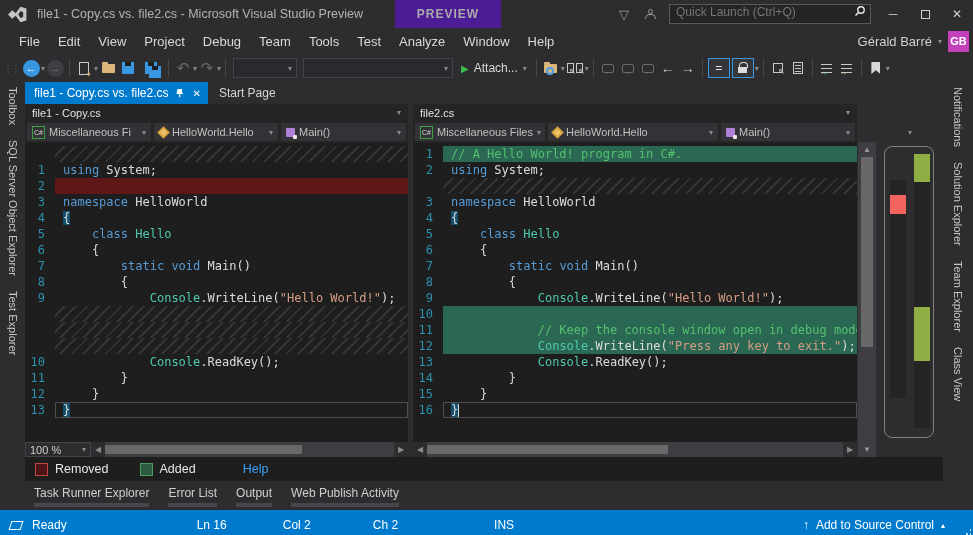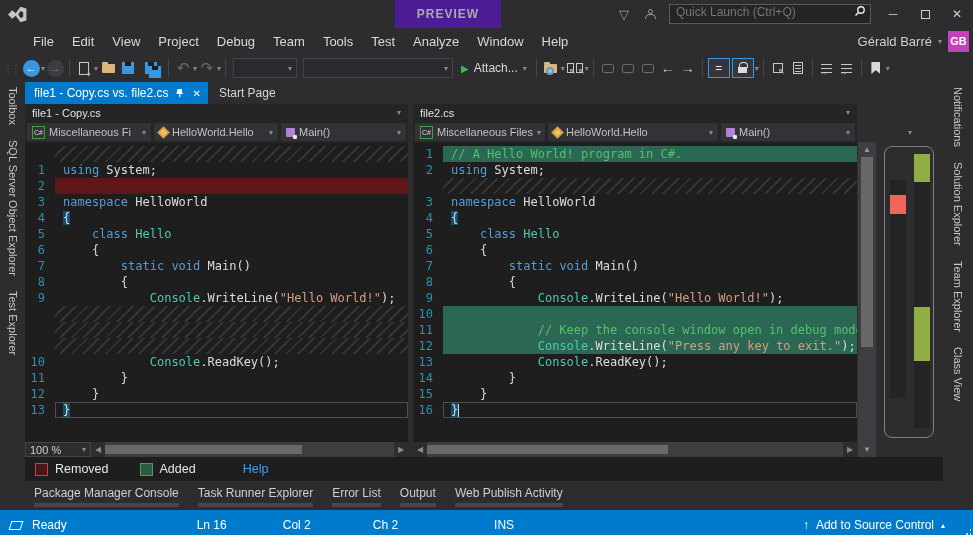--- a/index.html
+++ b/index.html
@@ -16,21 +16,21 @@
   .person-ic { width: 26px; display: flex; justify-content: center; }
   .person-ic .head { width: 5px; height: 5px; border: 1px solid #9a9a9a; border-radius: 50%; display: block; margin: 0 auto; }
   .person-ic .bodyp { width: 11px; height: 5px; border: 1px solid #9a9a9a; border-bottom: none; border-radius: 6px 6px 0 0; display: block; }
   .quick-launch { width: 202px; height: 20px; background: #252526; border: 1px solid #5a5a5e; display: flex; align-items: flex-start; margin: 0 6px; }
   .quick-launch input { flex: 1; background: transparent; border: none; outline: none; color: #999; font-size: 12px; padding: 0 6px; font-family: "Liberation Sans", sans-serif; }
   .ql-mag { width: 20px; display: flex; justify-content: center; align-items: center; }
   .win-btn { width: 32px; height: 28px; display: flex; align-items: center; justify-content: center; color: #d0d0d0; font-size: 12px; }
   .maxi { width: 9px; height: 9px; border: 1px solid #d0d0d0; display: block; }
 
   
-  .menubar { height: 26px; display: flex; align-items: center; padding-left: 24px; font-size: 13px; }
+  .menubar { height: 26px; display: flex; align-items: center; padding-left: 10px; font-size: 13px; }
   .menu-item { padding: 3px 9px; color: #d8d8d8; }
   .menu-right { margin-left: auto; display: flex; align-items: center; gap: 6px; padding-right: 4px; }
   .user-name { color: #d0d0d0; font-size: 13px; }
   .dd-car { color: #8a8a8a; font-size: 8px; }
   .avatar { width: 21px; height: 21px; background: #c341bb; color: #fff; font-size: 11px; font-weight: bold; display: flex; align-items: center; justify-content: center; }
 
   
   .toolbar { height: 28px; display: flex; align-items: center; padding-left: 3px; }
   .tbi { height: 24px; min-width: 20px; display: flex; align-items: center; justify-content: center; color: #c8c8c8; position: relative; }
   .tb-sep { width: 1px; height: 18px; background: #46464a; margin: 0 4px; }
@@ -152,20 +152,21 @@
 </style>
 </head>
 <body>
 
 <div class="titlebar">
   <span class="vs-logo">
     <svg width="19" height="17" viewBox="0 0 16 14">
         <path fill="#c5c5c5" d="M0 7 L3.5 3.5 L6.5 6 L10.5 0.5 L15.5 2 L15.5 12 L10.5 13.5 L6.5 8 L3.5 10.5 Z M10.5 4 L8.6 7 L10.5 10 L12.8 9 L12.8 5 Z"></path>
       </svg>
   </span>
+  <span class="title-text">file1 - Copy.cs vs. file2.cs - Microsoft Visual Studio Preview</span>
   <div class="preview-badge">PREVIEW</div>
   <div class="title-right">
     <span class="funnel-ic">▽</span>
     <span class="person-ic">
         <span>
           <span class="head"></span>
           <span class="bodyp"></span>
         </span>
       </span>
     <div class="quick-launch">
@@ -465,23 +466,20 @@
     <span>Removed</span>
     <span class="swatch ad"></span>
     <span>Added</span>
     <span class="help-link">Help</span>
   </div>
   <div class="legend-spacer-r"></div>
 </div>
 
 <div class="bottom-tabs">
   <div class="btab">
-      <span>Package Manager Console</span>
-    </div>
-  <div class="btab">
       <span>Task Runner Explorer</span>
     </div>
   <div class="btab">
       <span>Error List</span>
     </div>
   <div class="btab">
       <span>Output</span>
     </div>
   <div class="btab">
       <span>Web Publish Activity</span>

